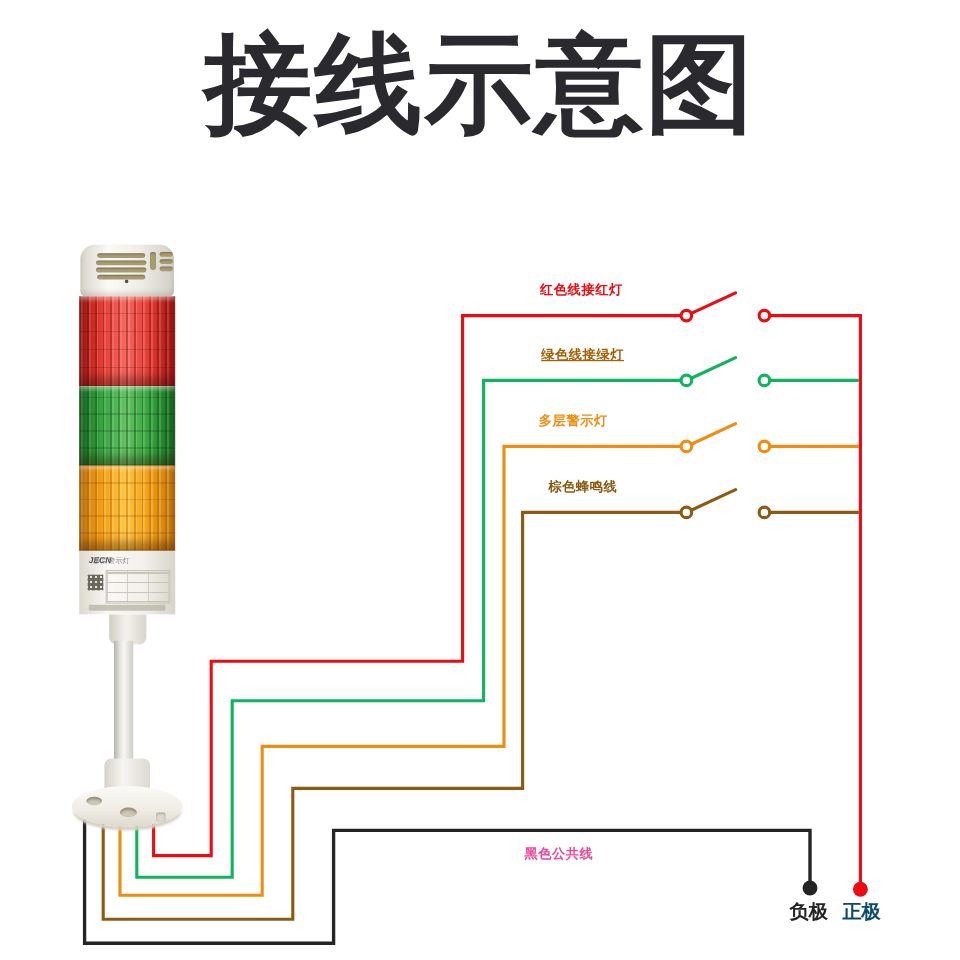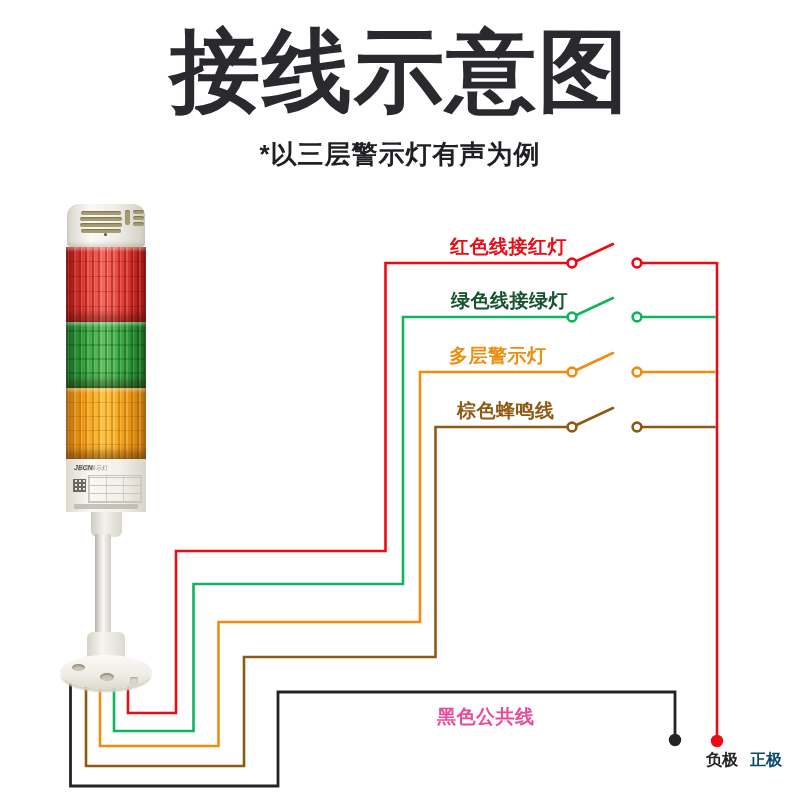--- a/index.html
+++ b/index.html
@@ -24,26 +24,26 @@
     position:absolute;left:0;top:137px;width:100%;
     text-align:center;
     font-size:26px;font-weight:700;color:#202024;
     letter-spacing:1px;
   }
   
   svg.wiring{position:absolute;left:0;top:0;z-index:1;}
   
   .wire-label{
     position:absolute;z-index:3;
-    font-size:19px;font-weight:700;letter-spacing:.5px;
+    font-size:11px;font-weight:700;letter-spacing:.5px;
     white-space:nowrap;
   }
   .terminal-label{
     position:absolute;z-index:3;
-    font-size:16px;font-weight:700;white-space:nowrap;margin-left:48px;
+    font-size:16px;font-weight:700;white-space:nowrap;
   }
   
   .tower{position:absolute;left:62px;top:204px;width:92px;height:500px;z-index:2;}
   .tower *{position:absolute;}
   .cap{
     left:5px;top:0;width:78px;height:43px;
     background:linear-gradient(90deg,#d8d5cb,#fbfaf7 30%,#f0eee7 62%,#d2cfc5);
     border-radius:12px 12px 4px 4px;
     box-shadow:inset 0 -3px 4px rgba(120,115,100,.25);
   }
@@ -113,21 +113,20 @@
   .plate-hole{background:#ccc7b8;border-radius:50%;box-shadow:inset 0 2px 2px rgba(80,75,60,.45);}
   .plate-notch{left:68px;top:473px;width:8px;height:8px;background:#dcd8cc;border-radius:2px;
     box-shadow:inset 0 1px 2px rgba(80,75,60,.4);}
 </style>
 </head>
 <body>
 
 <div id="canvas">
 
   <div class="title">接线示意图</div>
-  <div class="subtitle">*以三层警示灯有声为例</div>
 
   <svg class="wiring" width="800" height="800" viewBox="0 0 800 800">
 
     <path d="M128 683 L128 713 L176 713 L176 551 L385.5 551 L385.5 263 L567.4 263" fill="none" stroke-width="2.6" stroke="#ee0a12"></path>
     <path d="M576.5 261 L613 244" fill="none" stroke-width="2.6" stroke-linecap="round" stroke="#ee0a12"></path>
     <circle cx="572" cy="263" r="4.4" fill="#ffffff" stroke-width="2.6" stroke="#ee0a12"></circle>
     <circle cx="637" cy="263" r="4.4" fill="#ffffff" stroke-width="2.6" stroke="#ee0a12"></circle>
     <path d="M641.6 263 L717 263 L717 740" fill="none" stroke-width="2.6" stroke="#ee0a12"></path>
 
     <path d="M114 683 L114 731 L193.5 731 L193.5 584 L403 584 L403 317 L567.4 317" fill="none" stroke-width="2.6" stroke="#0fb45f"></path>
@@ -148,21 +147,21 @@
     <circle cx="637" cy="427" r="4.4" fill="#ffffff" stroke-width="2.6" stroke="#8d5a13"></circle>
     <path d="M641.6 427 L715.7 427" fill="none" stroke-width="2.6" stroke="#8d5a13"></path>
 
     <path d="M70.5 683 L70.5 786 L278 786 L278 692 L675 692 L675 738" fill="none" stroke-width="2.8" stroke="#242424"></path>
 
     <circle cx="675" cy="740" r="6.2" fill="#242424"></circle>
     <circle cx="717" cy="741" r="6.2" fill="#ee0a12"></circle>
   </svg>
 
   <div class="wire-label" style="left: 450px; top: 234px; color: rgb(238, 10, 18);">红色线接红灯</div>
-  <div class="wire-label" style="left: 451px; top: 288px; color: #14532d;">绿色线接绿灯</div>
+  <div class="wire-label" style="left: 451px; top: 288px; color: #a16207; text-decoration: underline;">绿色线接绿灯</div>
   <div class="wire-label" style="left: 449px; top: 343px; color: rgb(238, 141, 15);">多层警示灯</div>
   <div class="wire-label" style="left: 457px; top: 398px; color: rgb(141, 90, 19);">棕色蜂鸣线</div>
   <div class="wire-label" style="left:437px;top:704px;color:#ec4899;">黑色公共线</div>
 
   <div class="terminal-label" style="left: 658px; top: 750px; color: rgb(36, 36, 36);">负极</div>
   <div class="terminal-label" style="left: 702px; top: 750px; color: #0c4a6e;">正极</div>
 
   <div class="tower">
     <div class="cap">
       <div class="vent" style="left:14px;top:7px;width:40px;height:3.5px;position:absolute;"></div>

